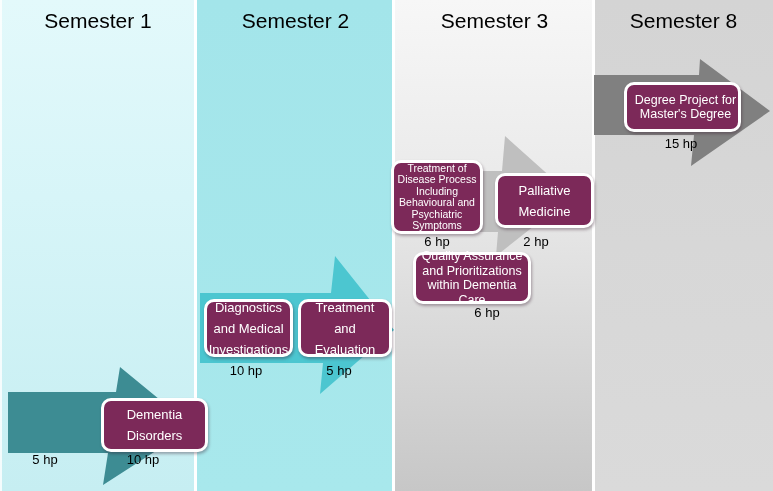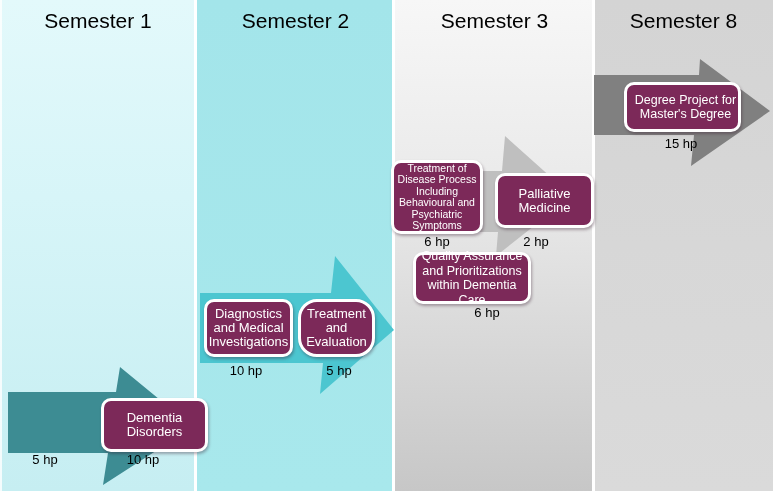--- a/index.html
+++ b/index.html
@@ -30,21 +30,21 @@
     border-radius: 10px;
     color: #ffffff;
     display: flex; align-items: center; justify-content: center;
     text-align: center;
     box-sizing: border-box;
     box-shadow: 1px 2px 3px rgba(50, 20, 40, 0.35);
   }
   .course .t { white-space: pre-line; }
   .fs-small { font-size: 10.5px; line-height: 11.5px; }
   .fs-med   { font-size: 12.5px; line-height: 14.5px; }
-  .fs-large { font-size: 13px;  line-height: 14px; }
+  .fs-large { font-size: 13px;  line-height: 21px; }
   .credits {
     position: absolute; width: 70px;
     text-align: center; font-size: 13px; color: #000;
   }
 </style>
 </head>
 <body>
 
 <div id="diagram">
 
@@ -78,21 +78,21 @@
 Disorders</span>
   </div>
   <div class="credits" style="left:10px; top:452px;">5 hp</div>
   <div class="credits" style="left:108px; top:452px;">10 hp</div>
 
   <div class="course fs-large" style="left:204px; top:299px; width:89px; height:58px;">
     <span class="t">Diagnostics
 and Medical
 Investigations</span>
   </div>
-  <div class="course fs-large" style="left:298px; top:299px; width:77px; height:58px;border-radius:19px;">
+  <div class="course fs-large" style="left:298px; top:299px; width:94px; height:58px;">
     <span class="t">Treatment
 and
 Evaluation</span>
   </div>
   <div class="credits" style="left:211px; top:363px;">10 hp</div>
   <div class="credits" style="left:304px; top:363px;">5 hp</div>
 
   <div class="course fs-small" style="left:391px; top:160px; width:92px; height:74px;">
     <span class="t">Treatment of
 Disease Process

